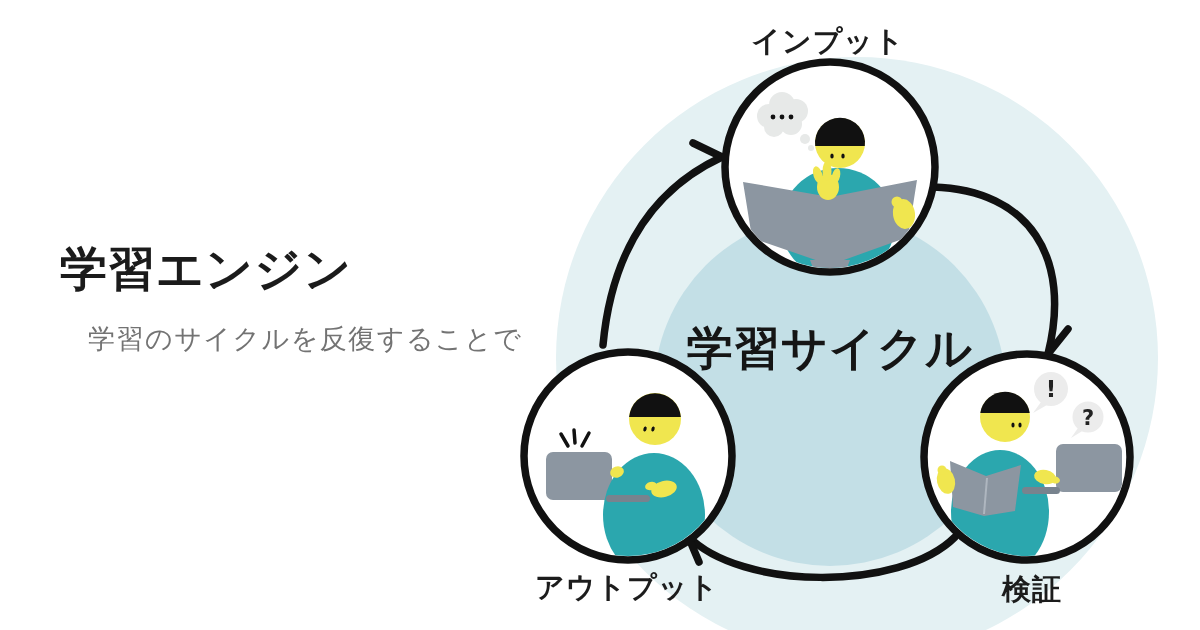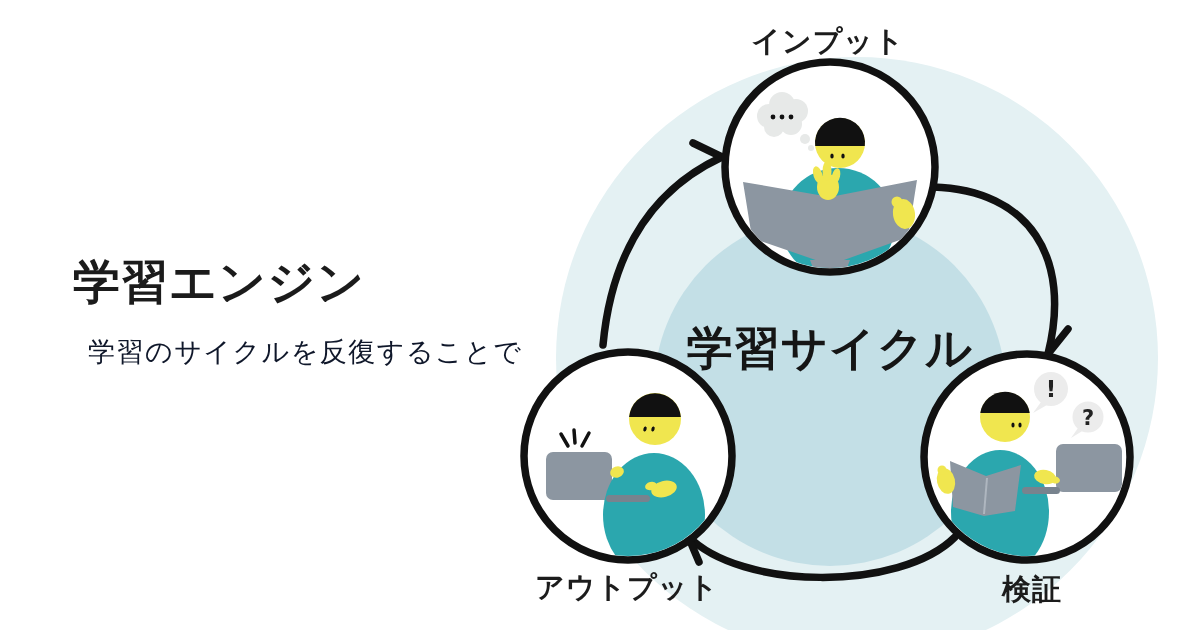--- a/index.html
+++ b/index.html
@@ -10,33 +10,33 @@
   }
   .canvas{
     position:relative;width:1200px;height:630px;
     background:#ffffff;overflow:hidden;
   }
   .diagram-svg{position:absolute;left:0;top:0;}
   .intro{
     position:absolute;left:60px;top:242px;width:470px;
   }
   .intro h1{
-    margin:13px;
+    margin:0;
     font-size:47px;
     font-weight:800;
     letter-spacing:1px;
     color:#1b1b1b;
     line-height:1.15;
   }
   .intro .subtitle{
     margin:24px 0 0 28px;
     font-size:27px;
     font-weight:400;
     letter-spacing:1.5px;
-    color:#0f172a;
+    color:#737373;
     line-height:1.38;
   }
   .subtitle span{display:block;}
   .node-label{
     font-size:29px;font-weight:600;letter-spacing:1px;fill:#1c1c1c;
   }
   .center-label{
     font-size:46px;font-weight:800;letter-spacing:1px;fill:#151515;
   }
   .bubble-glyph{font-weight:700;fill:#222;}

